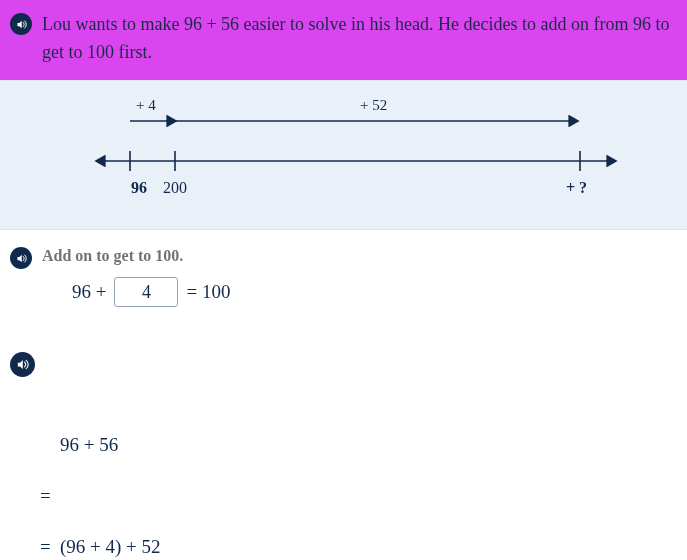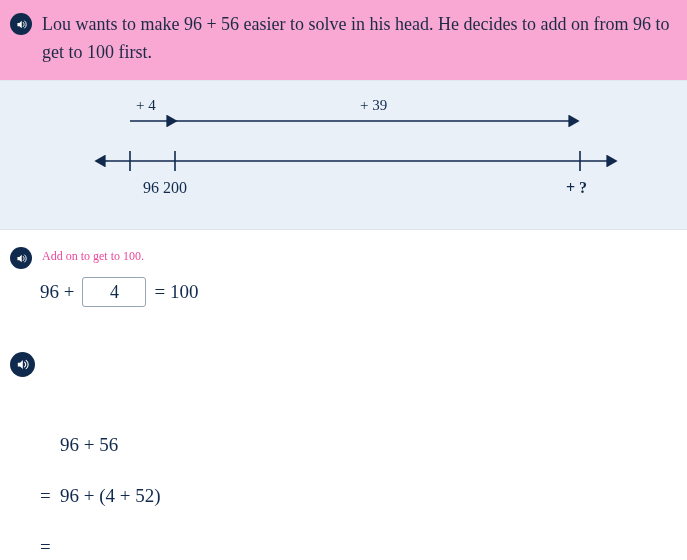--- a/index.html
+++ b/index.html
@@ -11,21 +11,21 @@
     height: 560px;
     background: #ffffff;
     font-family: "Liberation Serif", serif;
     color: #11294d;
     overflow: hidden;
     position: relative;
   }
 
   
   .problem-header {
-    background: #f9a8d4;
+    background: #d946ef;
     padding: 10px 14px 14px 10px;
     display: flex;
     align-items: flex-start;
     gap: 10px;
     border-bottom: 1px solid #e3e8ef;
   }
   .problem-text {
     font-size: 18px;
     line-height: 28px;
     color: #1b2a45;
@@ -57,31 +57,33 @@
   .nl-svg { position: absolute; left: 0; top: 0; }
 
   
   .step {
     display: flex;
     align-items: flex-start;
     gap: 10px;
     padding: 14px 14px 0 10px;
   }
   .step-label {
-    font-size: 12px;
+    font-size: 16px;
     line-height: 24px;
-    color: #ec4899;
+    color: #737373;
+    font-weight: bold;
   }
 
   .equation-row {
     display: flex;
     align-items: center;
     padding: 8px 0 0 40px;
     font-size: 19px;
     color: #11294d;
+    margin-left: 32px;
   }
   .answer-box {
     width: 64px;
     height: 30px;
     border: 1px solid #97a4b5;
     border-radius: 3px;
     background: #ffffff;
     text-align: center;
     font-family: "Liberation Serif", serif;
     font-size: 18px;
@@ -138,23 +140,23 @@
 
     <path d="M108,80 L616,80" stroke="#11294d" stroke-width="1.6" fill="none" marker-end="url(#arrow)"></path>
     <path d="M108,80 L96,80" stroke="#11294d" stroke-width="1.6" fill="none" marker-end="url(#arrow)"></path>
 
     <line x1="130" y1="70" x2="130" y2="90" stroke="#11294d" stroke-width="1.6"></line>
     <line x1="175" y1="70" x2="175" y2="90" stroke="#11294d" stroke-width="1.6"></line>
     <line x1="580" y1="70" x2="580" y2="90" stroke="#11294d" stroke-width="1.6"></line>
   </svg>
 
   <div style="position:absolute; left:136px; top:16px; font-size:15px;">+ 4</div>
-  <div style="position:absolute; left:360px; top:16px; font-size:15px;">+ 39</div>
-
-  <div style="position:absolute; left:143px; top:98px; font-size:16px;">96</div>
+  <div style="position:absolute; left:360px; top:16px; font-size:15px;">+ 52</div>
+
+  <div style="position:absolute; left:131px; top:98px; font-size:16px;font-weight:bold;">96</div>
   <div style="position:absolute; left:163px; top:98px; font-size:16px;">200</div>
   <div style="position:absolute; left:566px; top:98px; font-size:16px; font-weight:bold;">+ ?</div>
 </div>
 
 <div class="step">
   <span class="speaker">
     <svg width="13" height="13" viewBox="0 0 16 16" aria-hidden="true">
       <path d="M3 6 H5.4 L8.3 3.3 V12.7 L5.4 10 H3 Z" fill="#ffffff"></path>
       <path d="M10.2 5.4 A3.4 3.4 0 0 1 10.2 10.6" stroke="#ffffff" stroke-width="1.2" fill="none" stroke-linecap="round"></path>
       <path d="M11.9 3.6 A5.6 5.6 0 0 1 11.9 12.4" stroke="#ffffff" stroke-width="1.2" fill="none" stroke-linecap="round"></path>
@@ -179,22 +181,22 @@
   </span>
 </div>
 
 <div class="sum-block">
   <div class="sum-line">
     <span class="sum-sign"></span>
     <span class="sum-body">96 + 56</span>
   </div>
   <div class="sum-line">
     <span class="sum-sign">=</span>
-    <span class="sum-body">96 + (4 + 52)</span>
   </div>
   <div class="sum-line">
     <span class="sum-sign">=</span>
+    <span class="sum-body">(96 + 4) + 52</span>
   </div>
   <div class="sum-line" style="margin-top:4px;">
     <span class="sum-sign">=</span>
     <input class="answer-box wide" type="text" value="" style="">
   </div>
 </div>
 
 </body></html>

